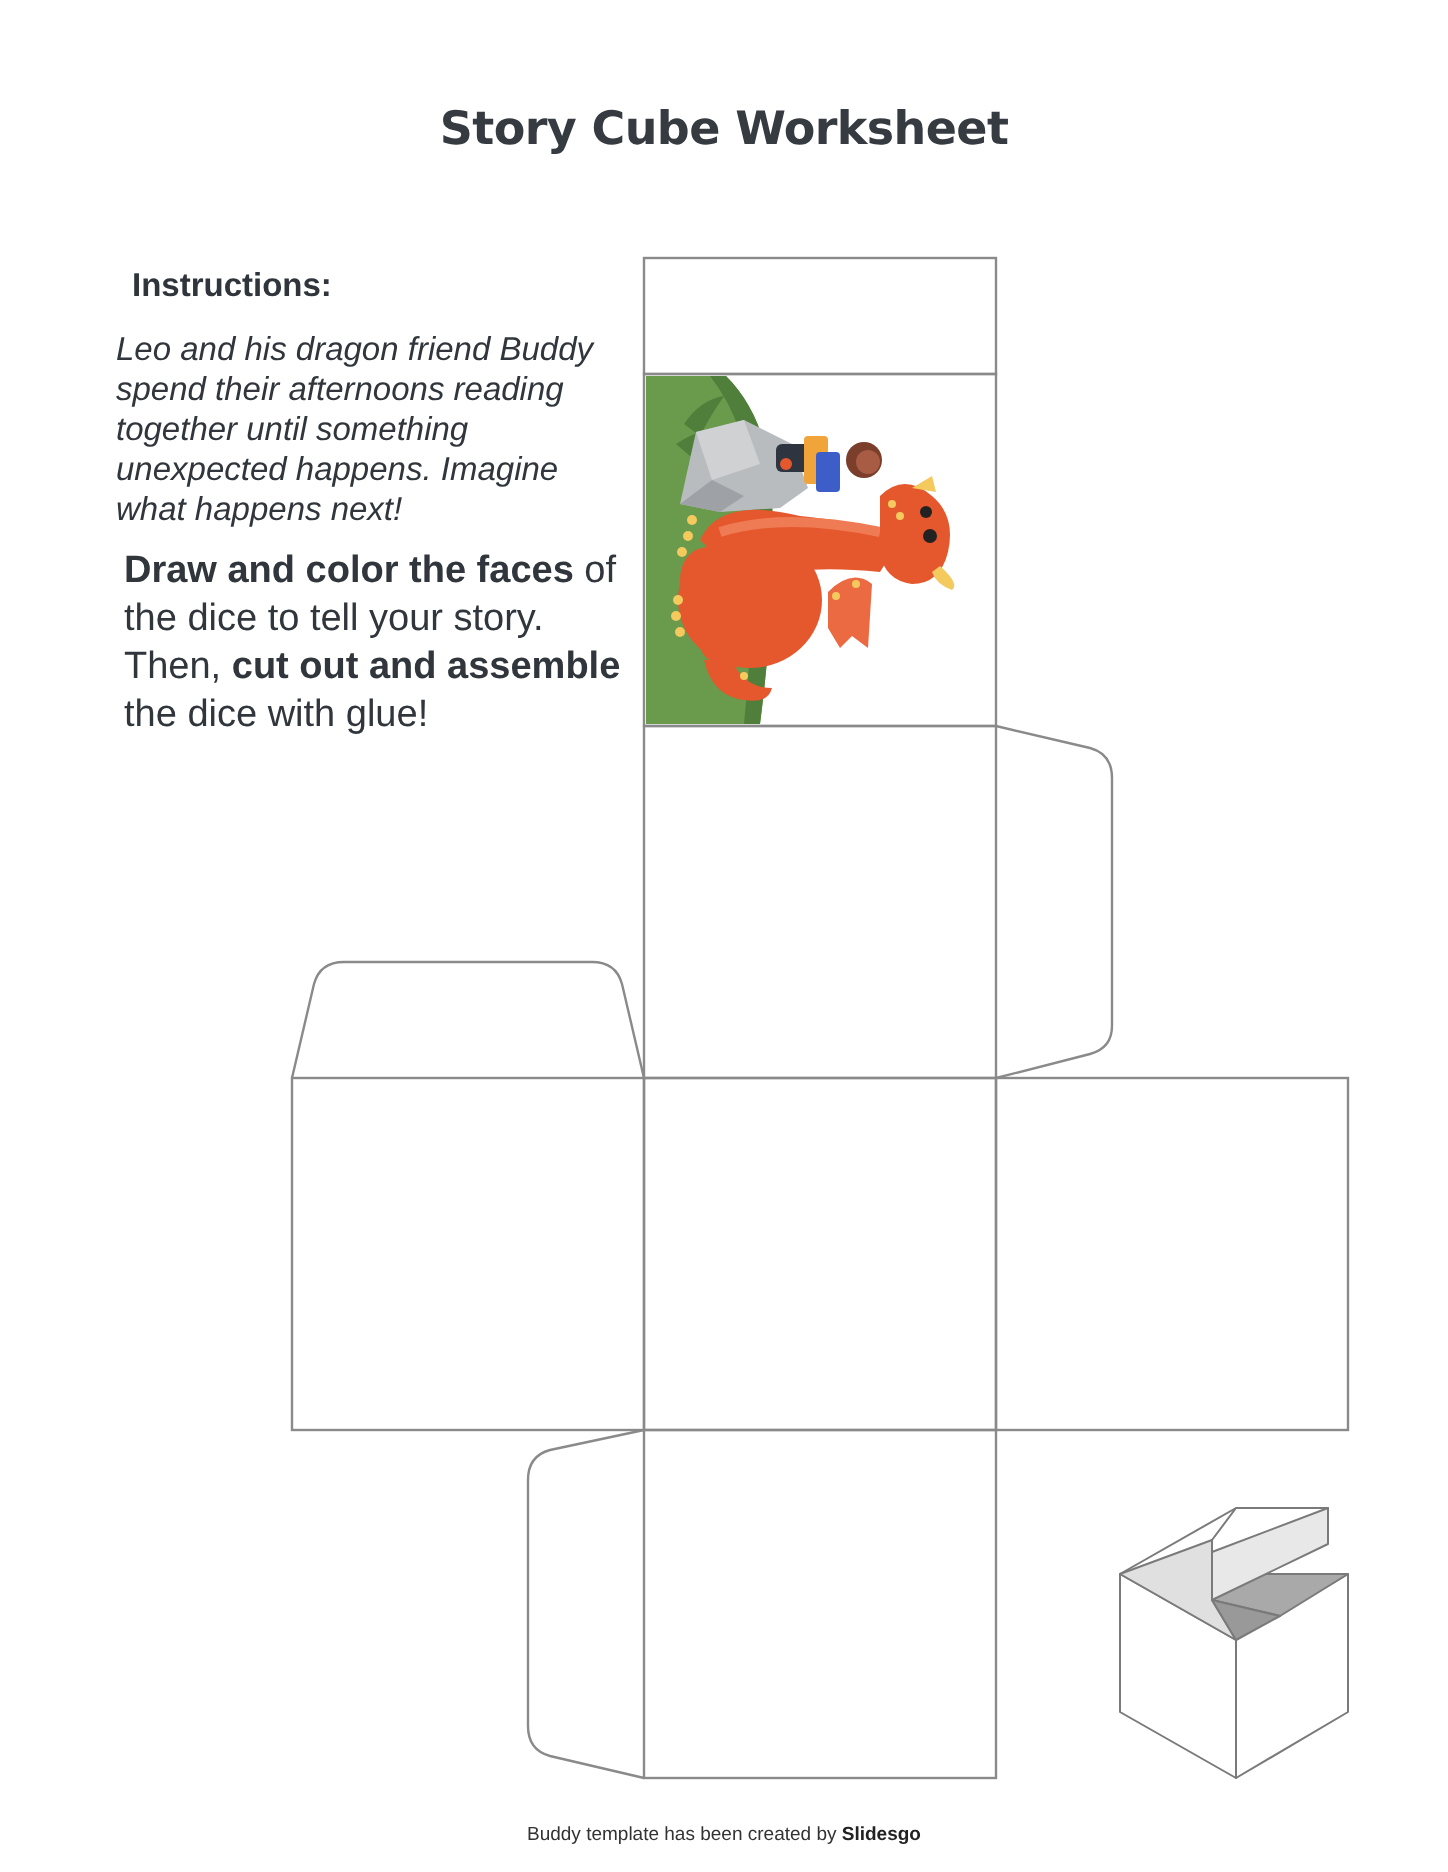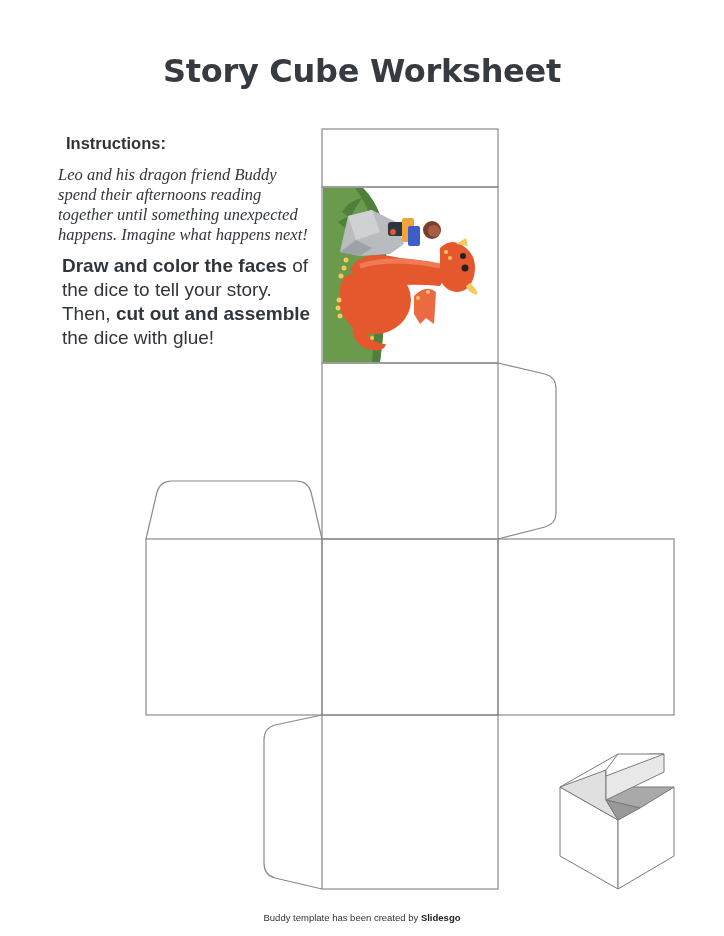--- a/index.html
+++ b/index.html
@@ -1,20 +1,20 @@
 <!DOCTYPE html>
 <html><head>
 <meta charset="utf-8">
 <style>
   html, body { margin: 0; padding: 0; background: #ffffff; }
   body { width: 724px; height: 936px; position: relative; overflow: hidden; font-family: "DejaVu Sans", sans-serif; color: #2f363d; }
-  .title { position: absolute; left: 0; top: 52px; width: 724px; text-align: center; font-family: "DejaVu Sans", sans-serif; font-weight: bold; font-size: 32px; letter-spacing: -0.3px; color: #363b42; margin: 0; }
+  .title { position: absolute; left: 0; top: 52px; width: 724px; text-align: center; font-family: "DejaVu Sans", sans-serif; font-weight: bold; font-size: 23px; letter-spacing: -0.3px; color: #363b42; margin: 0; }
   .instructions { position: absolute; left: 58px; top: 134px; width: 260px; }
   .instructions h2 { margin: 0 0 12px 8px; font-family: "Liberation Sans", sans-serif; font-weight: bold; font-size: 16.5px; color: #2f353b; }
-  .story { margin: 0 0 9px 0; font-family: Liberation Serif, serif; font-style: italic; font-size: 16.5px; line-height: 20px; color: #30363c; }
+  .story { margin: 0 0 9px 0; font-family: Liberation Sans, sans-serif; font-style: italic; font-size: 16.5px; line-height: 20px; color: #30363c; }
   .directions { margin: 4px; font-family: "Liberation Sans", sans-serif; font-size: 19px; line-height: 24px; color: #30363c; }
   .directions b { font-weight: bold; }
   svg.net { position: absolute; left: 0; top: 0; }
   .footer { position: absolute; left: 0; top: 912px; width: 724px; text-align: center; font-family: "Liberation Sans", sans-serif; font-size: 9.5px; color: #333; }
   .footer a { color: #222; font-weight: bold; }
 </style>
 </head>
 <body>
 
 <h1 class="title">Story Cube Worksheet</h1>

